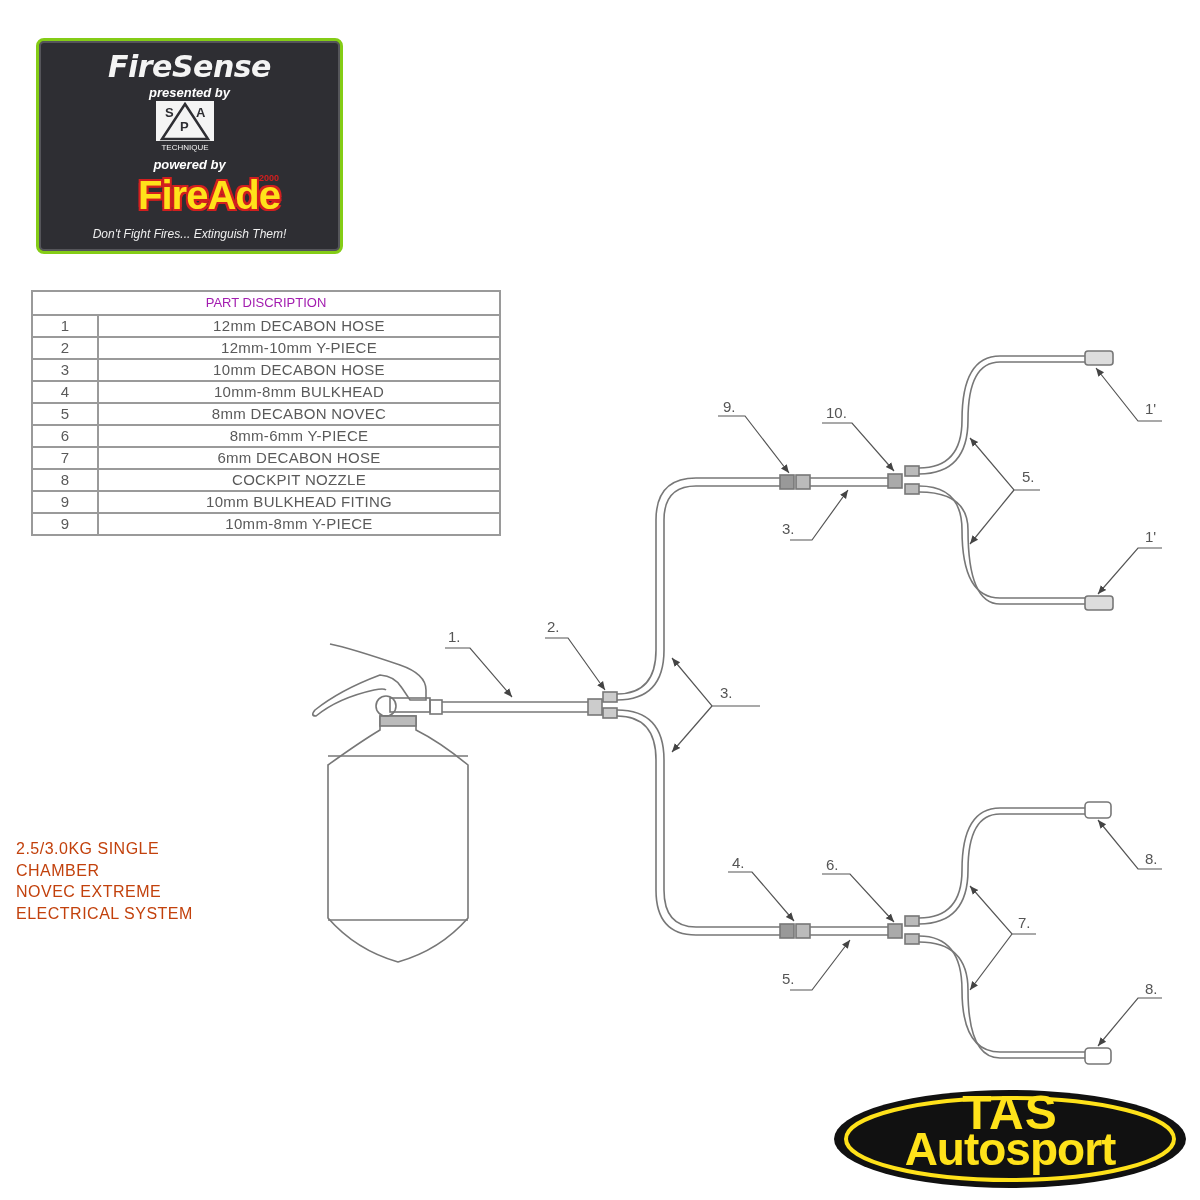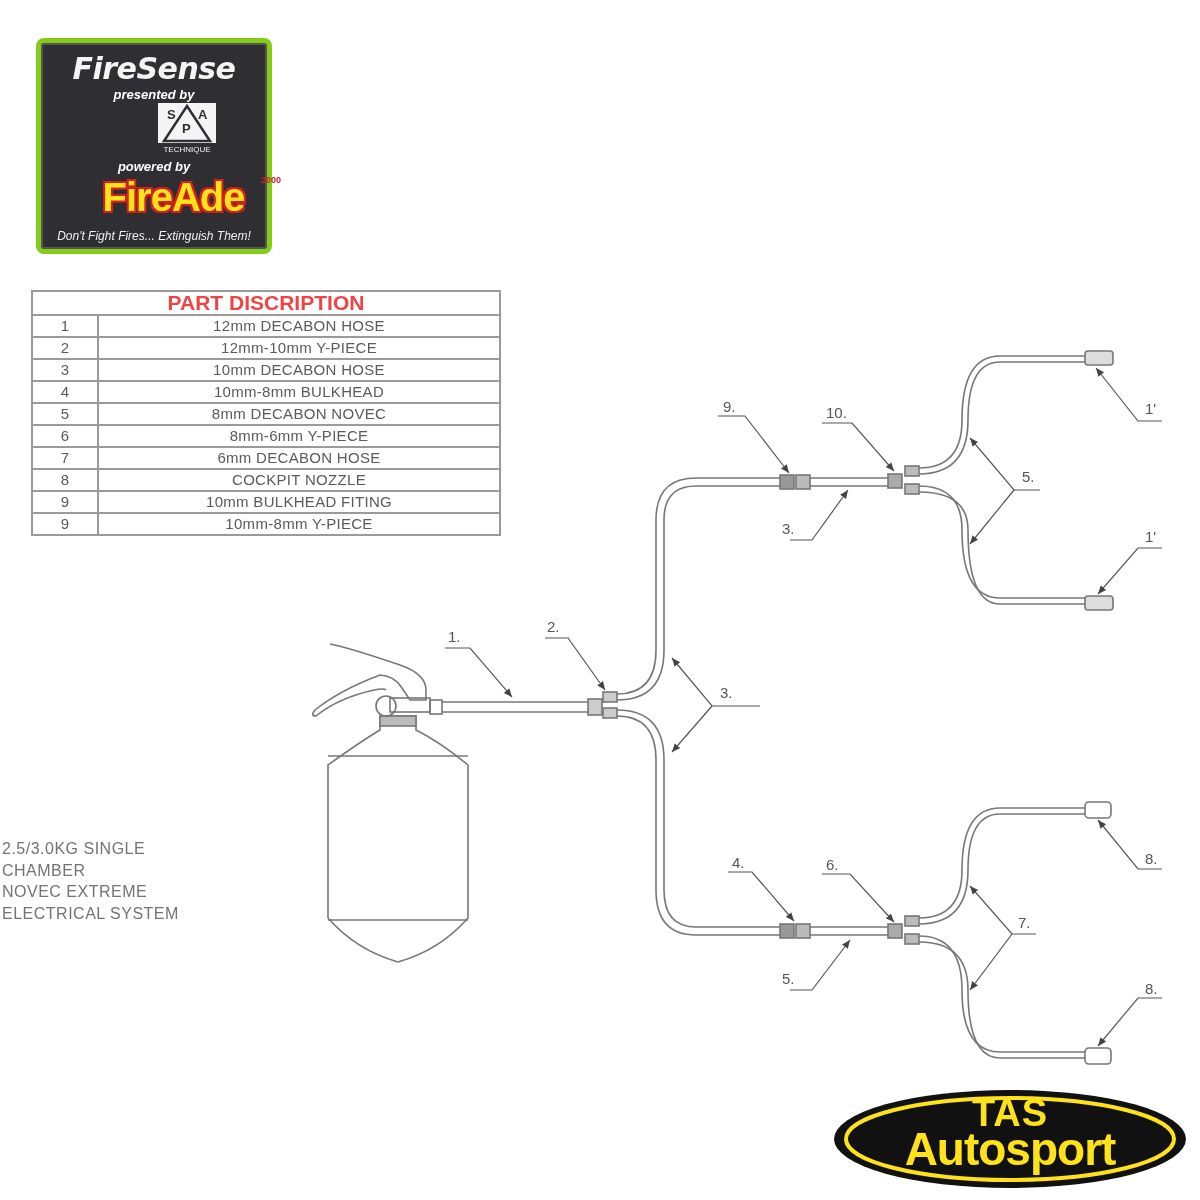--- a/index.html
+++ b/index.html
@@ -1,49 +1,49 @@
 <!DOCTYPE html>
 <html><head>
 <meta charset="utf-8">
 <style>
   html, body { margin:0; padding:0; background:#ffffff; }
   body { width:1200px; height:1200px; position:relative; overflow:hidden; font-family:"Liberation Sans", sans-serif; }
 
   
-  .fs-logo { position:absolute; left:36px; top:38px; width:236px; height:216px; background:#2e2e33; border:5px solid #84cc16; border-radius:8px; box-sizing:border-box; box-shadow:inset 0 0 0 2px #55555a; color:#fff; text-align:center; }
+  .fs-logo { position:absolute; left:36px; top:38px; width:307px; height:216px; background:#2e2e33; border:3px solid #84cc16; border-radius:8px; box-sizing:border-box; box-shadow:inset 0 0 0 2px #55555a; color:#fff; text-align:center; }
   .fs-title { position:absolute; left:0; right:0; top:8px; font-family:"DejaVu Sans", sans-serif; font-style:italic; font-weight:bold; font-size:30px; letter-spacing:-0.5px; color:#f4f4f4; }
   .fs-presented { position:absolute; left:0; right:0; top:44px; font-style:italic; font-weight:bold; font-size:13px; }
   .spa { position:absolute; left:117px; top:60px; width:58px; height:52px; background:#f4f4f4; }
   .spa svg { display:block; }
   .fs-powered { position:absolute; left:0; right:0; top:116px; font-style:italic; font-weight:bold; font-size:13px; }
   .fireade { position:absolute; left:0; right:0; top:132px; font-weight:bold; font-size:40px; color:#ffe21a; letter-spacing:-1px; text-shadow: -2px -2px 0 #d21f1f, 2px -2px 0 #d21f1f, -2px 2px 0 #d21f1f, 2px 2px 0 #d21f1f, 0 2px 0 #d21f1f, 0 -2px 0 #d21f1f; padding-left: 39px; }
   .fa-2000 { position:absolute; left:220px; top:132px; font-size:9px; font-weight:bold; color:#d21f1f;text-align:center; }
   .fs-tagline { position:absolute; left:0; right:0; top:186px; font-style:italic; font-size:12px; color:#f0f0f0; }
 
   
   .parts-table { position:absolute; left:31px; top:290px; width:470px; border-collapse:collapse; font-family:"Liberation Sans", sans-serif; color:#5a5a5a; font-size:15px; }
   .parts-table th, .parts-table td { border:2px solid #9a9a9a; height:20px; padding:0; text-align:center; line-height:18px; }
-  .parts-table th { font-weight:bold; color:#ef4444; font-size:21px; height:22px; }
+  .parts-table th { font-weight:normal; color:#a21caf; font-size:13px; height:22px; }
   .parts-table td.num { width:64px; }
   .parts-table td.desc { letter-spacing:0.3px; }
 
   
-  .sys-label { position:absolute; left:2px; top:838px; font-size:16px; line-height:21.5px; color:#737373; letter-spacing:0.5px; }
+  .sys-label { position:absolute; left:16px; top:838px; font-size:16px; line-height:21.5px; color:#c2410c; letter-spacing:0.5px; }
   .sys-label div { white-space:nowrap; }
 
   
   .callout { position:absolute; font-size:15px; color:#555; font-family:"Liberation Sans", sans-serif; }
 
   
   .diagram { position:absolute; left:0; top:0; }
 
   
   .tas-logo { position:absolute; left:832px; top:1088px; width:356px; height:102px; }
   .tas-text { position:absolute; left:0; right:0; text-align:center; font-family:"Liberation Sans", sans-serif; font-weight:bold; color:#ffe21a; }
-  .tas-line1 { top:6px; font-size:38px; letter-spacing:1px; line-height:38px; }
+  .tas-line1 { top:6px; font-size:48px; letter-spacing:1px; line-height:38px; }
   .tas-line2 { top:36px; font-size:46px; letter-spacing:-1px; line-height:50px; }
 </style>
 </head>
 <body>
 
 <div class="fs-logo">
   <div class="fs-title">FireSense</div>
   <div class="fs-presented">presented by</div>
   <div class="spa">
     <svg width="58" height="52" viewBox="0 0 58 52">

